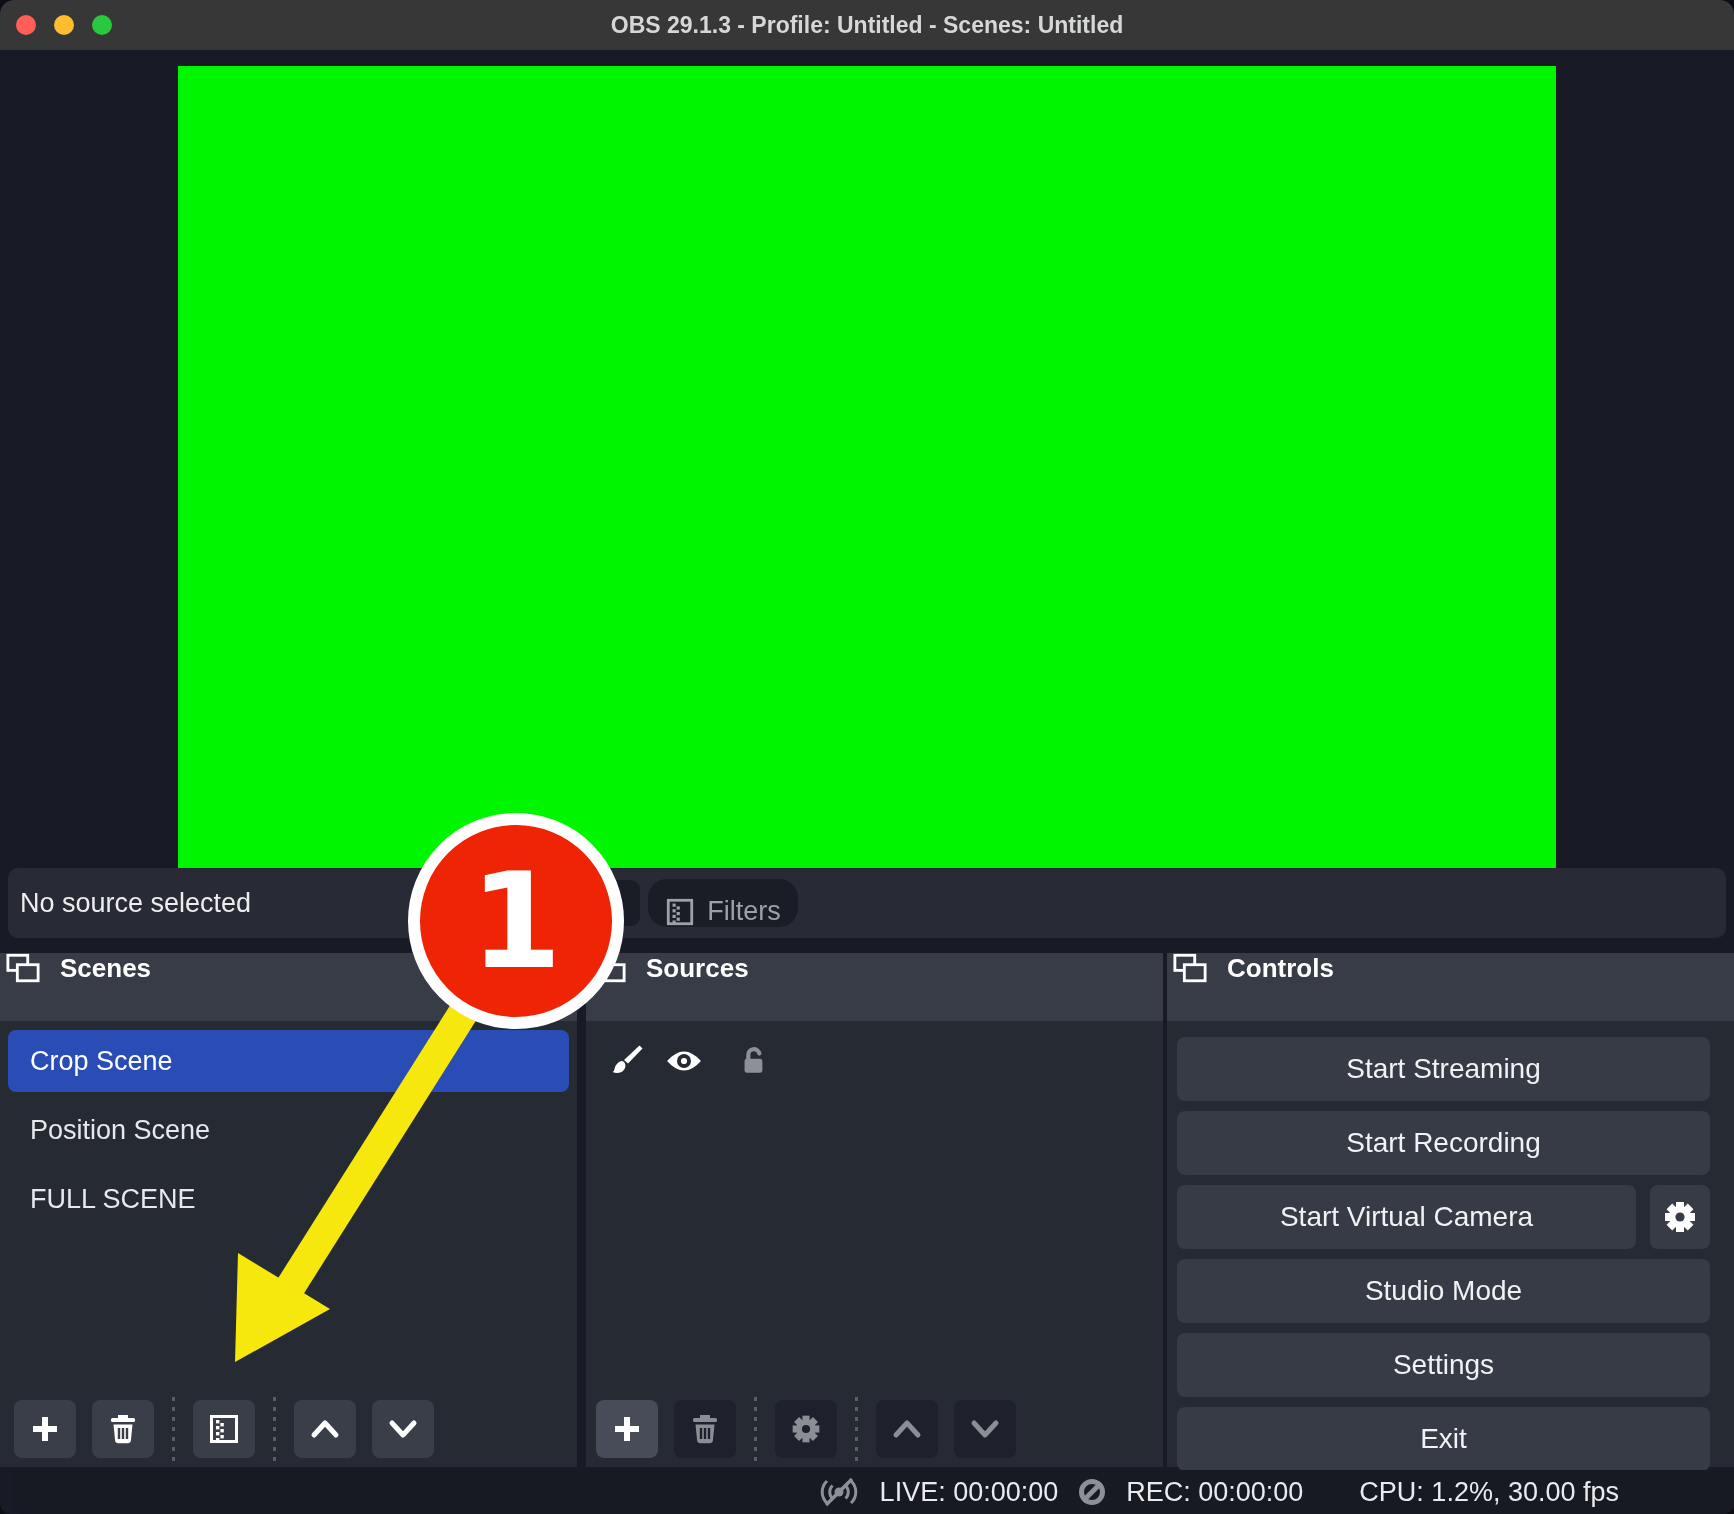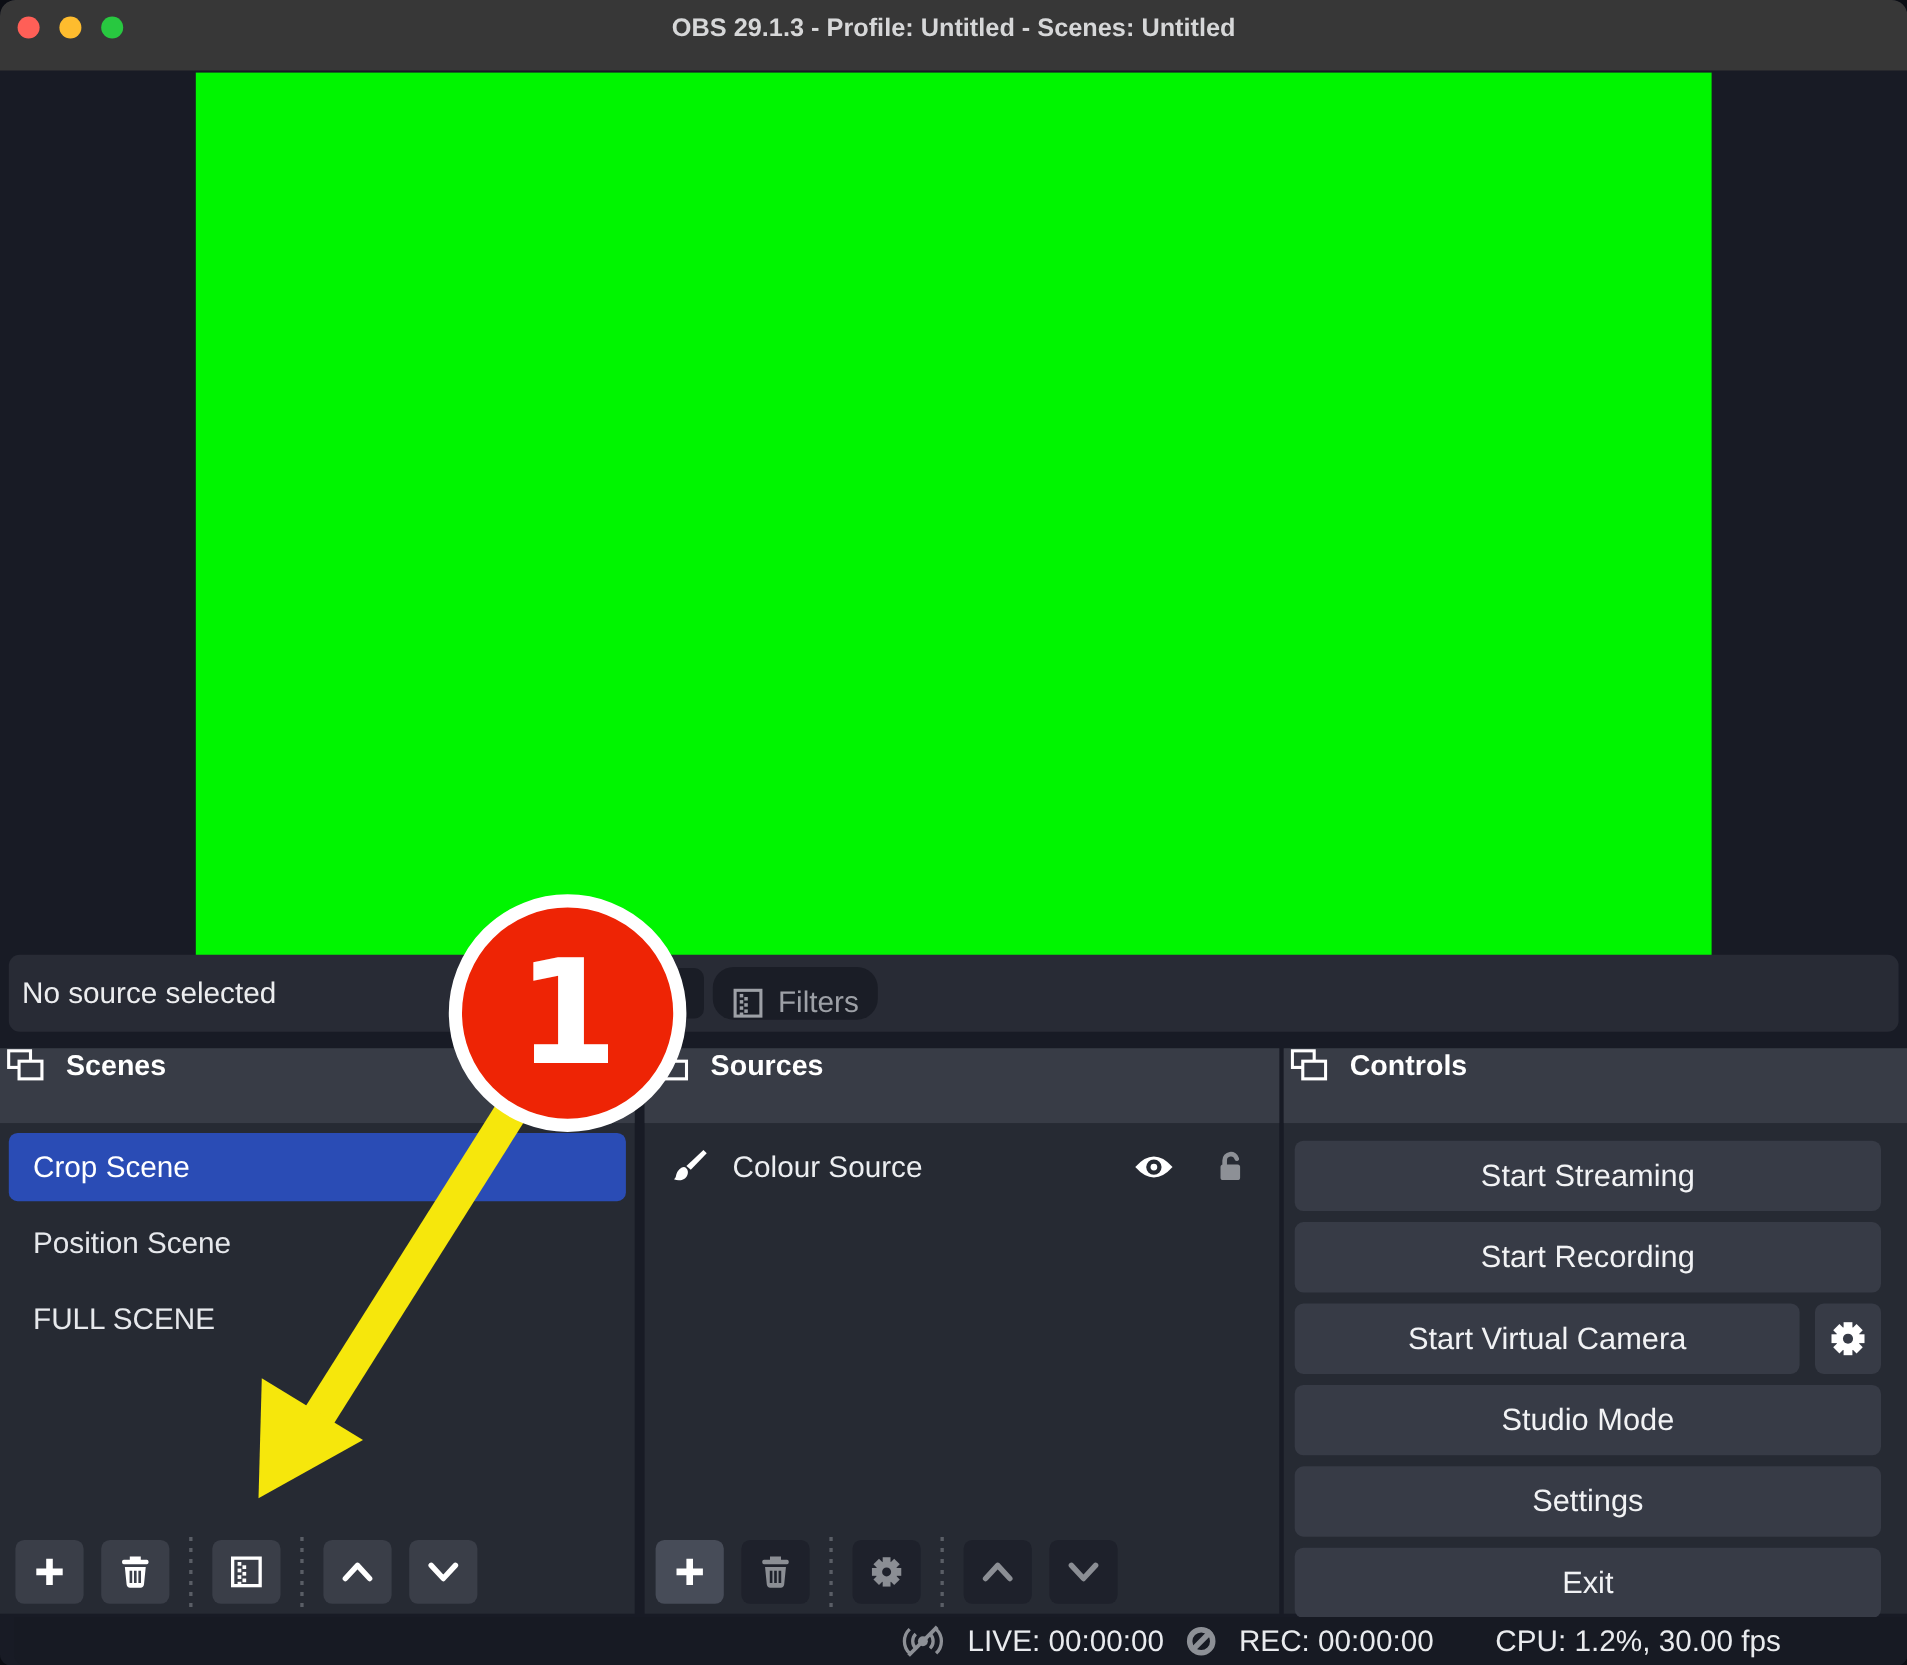--- a/index.html
+++ b/index.html
@@ -7,21 +7,21 @@
     --button-bg:#3a3e48; --disabled-button-bg:#1e212b; --dark-button-bg:#1a1d26;
     --selection-blue:#2a4cb5; --chroma-green:#00f500; --annotation-red:#ee2405;
     --annotation-yellow:#f6e70c; --text-primary:#ecedef; --text-muted:#9da0a6;
   }
   *{box-sizing:border-box;margin:0;padding:0}
   html,body{background:#0c0e14;font-family:"Liberation Sans","DejaVu Sans",sans-serif;}
   #window{position:relative;width:1734px;height:1514px;background:var(--app-bg);
     border-radius:14px 14px 10px 10px;overflow:hidden;}
 
   
-  .titlebar{position:absolute;left:0;top:0;width:1734px;height:64px;background:var(--titlebar-bg);
+  .titlebar{position:absolute;left:0;top:0;width:1734px;height:50px;background:var(--titlebar-bg);
     border-radius:14px 14px 0 0;}
   .traffic{position:absolute;top:15px;width:20px;height:20px;border-radius:50%;}
   .t-close{left:16px;background:#ff5f57}
   .t-min{left:54px;background:#febc2e}
   .t-zoom{left:92px;background:#28c840}
   .win-title{position:absolute;left:0;right:0;top:0;height:50px;line-height:50px;text-align:center;
     color:#d6d7d8;font-weight:bold;font-size:23px;}
 
   
   .preview-canvas{position:absolute;left:178px;top:66px;width:1378px;height:805px;background:var(--chroma-green);}
@@ -238,21 +238,20 @@
     <div class="panel-header">
       <svg>
           <use href="#i-overlap"></use>
         </svg>
       <span>Sources</span>
     </div>
     <div class="source-row">
       <svg class="brush">
           <use href="#i-brush"></use>
         </svg>
-      <span class="grow">Colour Source</span>
       <svg class="eye">
           <use href="#i-eye"></use>
         </svg>
       <svg class="lock">
           <use href="#i-lock-open"></use>
         </svg>
     </div>
     <div class="dock-toolbar" style="padding-left:10px">
       <div class="tbtn strong">
           <svg>

